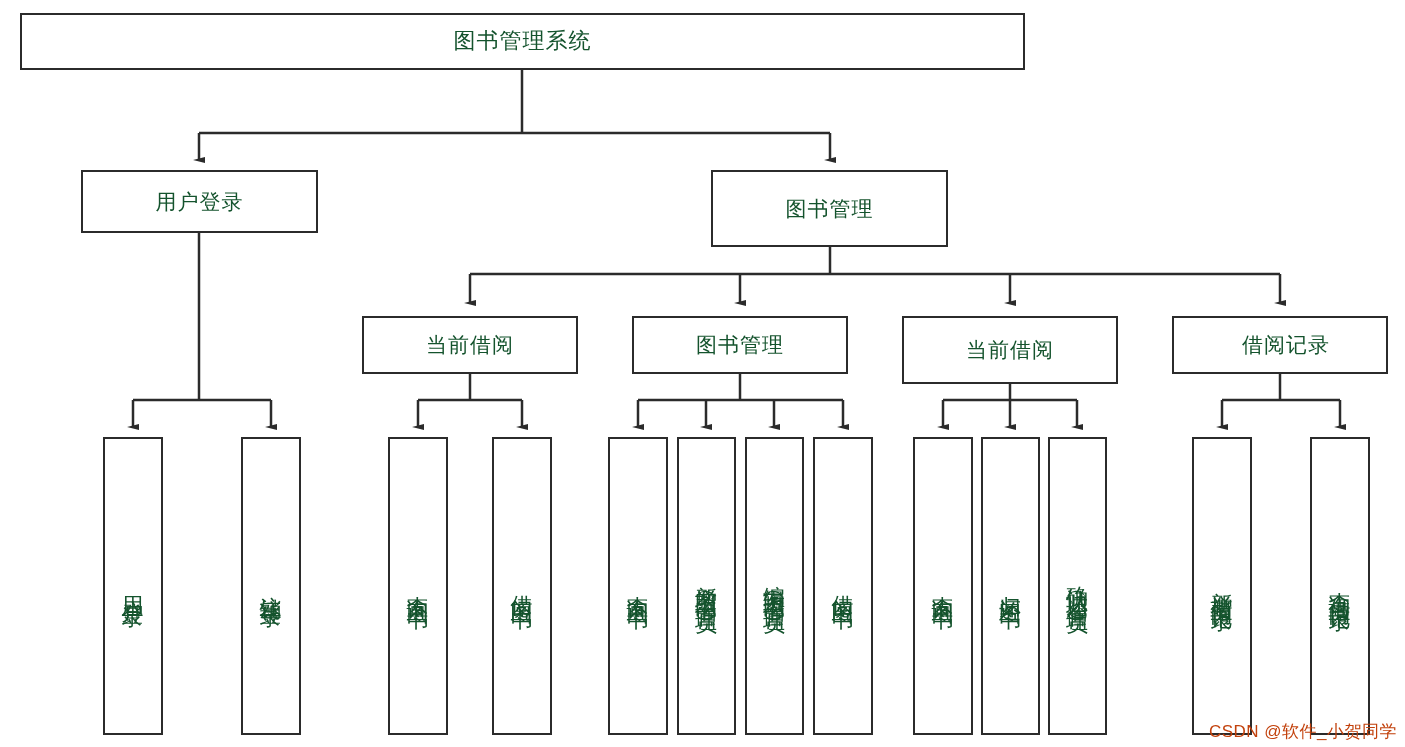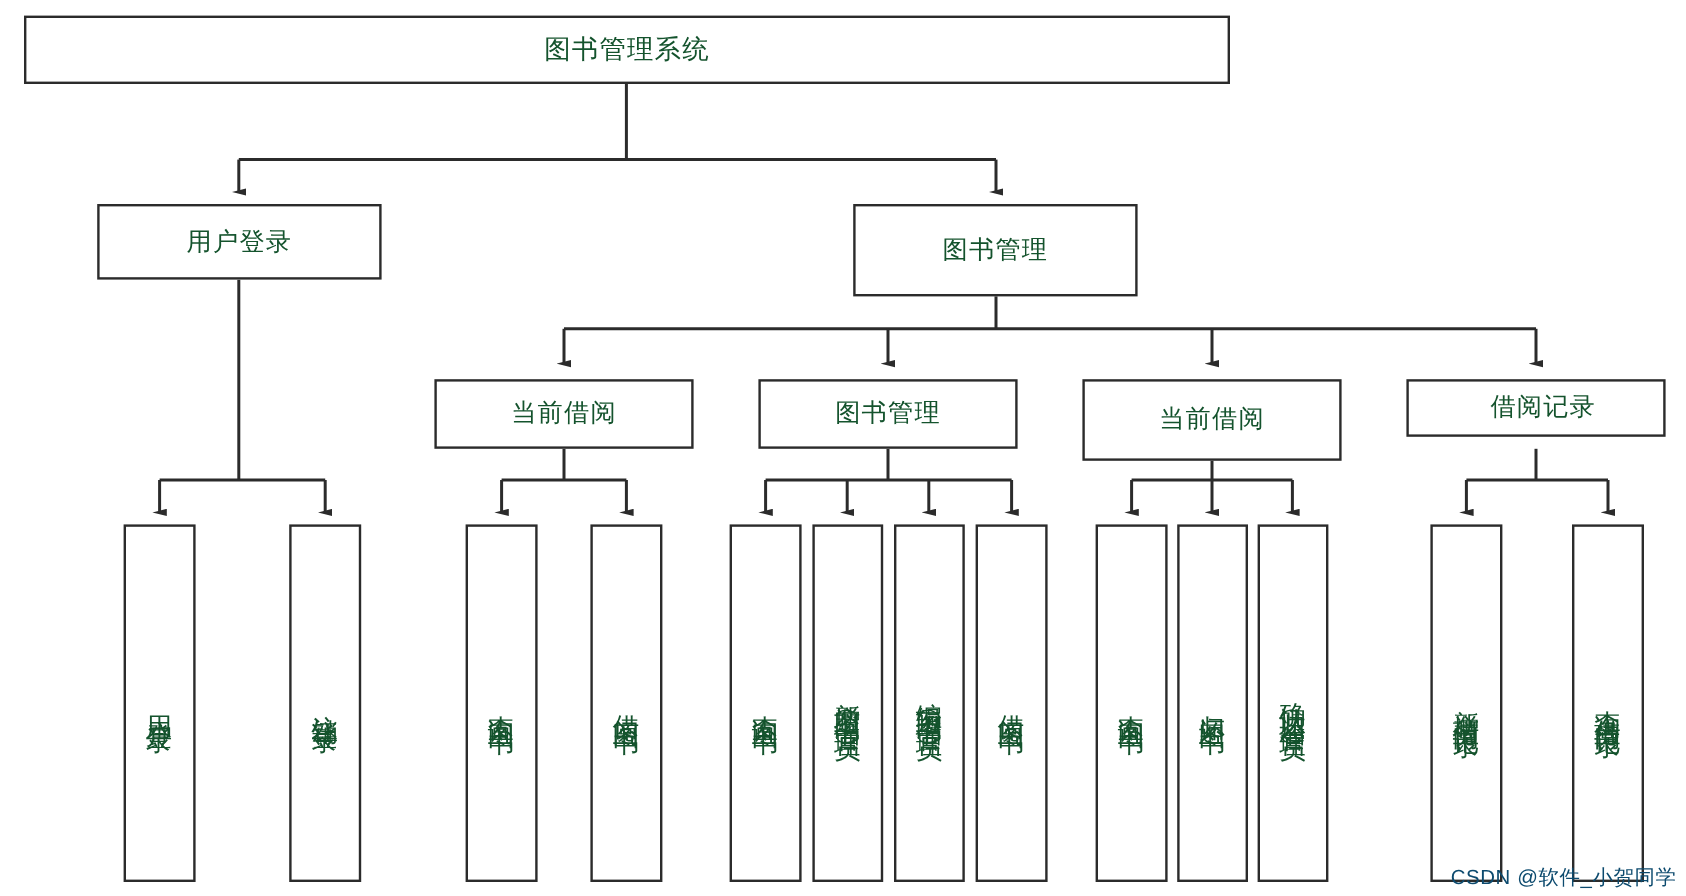--- a/index.html
+++ b/index.html
@@ -57,21 +57,21 @@
     writing-mode: vertical-rl;
     text-orientation: upright;
     display: block;
     white-space: nowrap;
   }
   .watermark {
     position: absolute;
     right: 8px;
     bottom: 4px;
     font-size: 17px;
-    color: #0c4a6e;
+    color: #c2410c;
     letter-spacing: 0.5px;
     z-index: 3;
     white-space: nowrap;
   }
 </style>
 </head>
 <body>
 
 <div id="canvas">
 
@@ -138,21 +138,21 @@
 
   <div class="node h" style="left:362px; top:316px; width:216px; height:58px;">
     <span>当前借阅</span>
   </div>
   <div class="node h" style="left:632px; top:316px; width:216px; height:58px;">
     <span>图书管理</span>
   </div>
   <div class="node h" style="left:902px; top:316px; width:216px; height:68px;">
     <span>当前借阅</span>
   </div>
-  <div class="node h" style="left:1172px; top:316px; width:216px; height:48px;padding-left:12px;">
+  <div class="node h" style="left:1172px; top:316px; width:216px; height:58px;padding-left:12px;">
     <span>借阅记录</span>
   </div>
 
   <div class="node v" style="left:103px; top:437px; width:60px; height:298px;">
     <span class="vtext">用户登录</span>
   </div>
   <div class="node v" style="left:241px; top:437px; width:60px; height:298px;">
     <span class="vtext">注销登录</span>
   </div>
 

